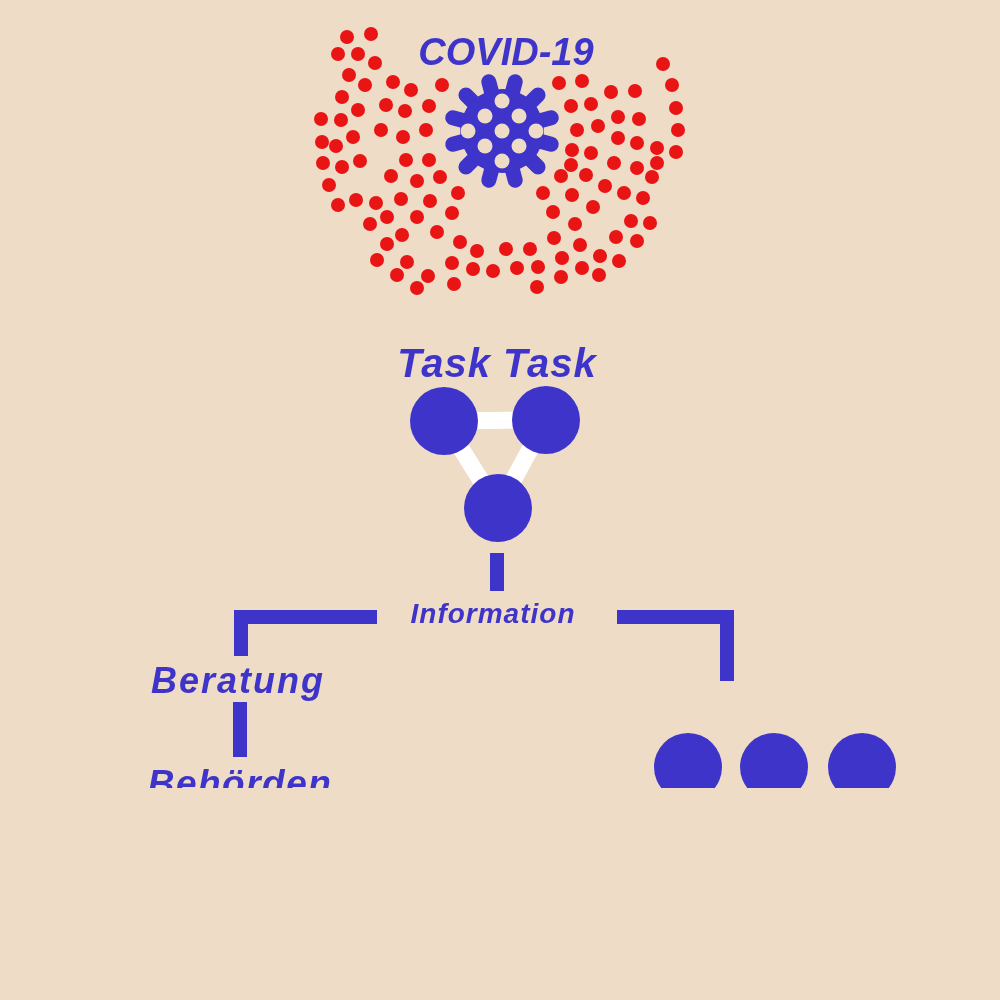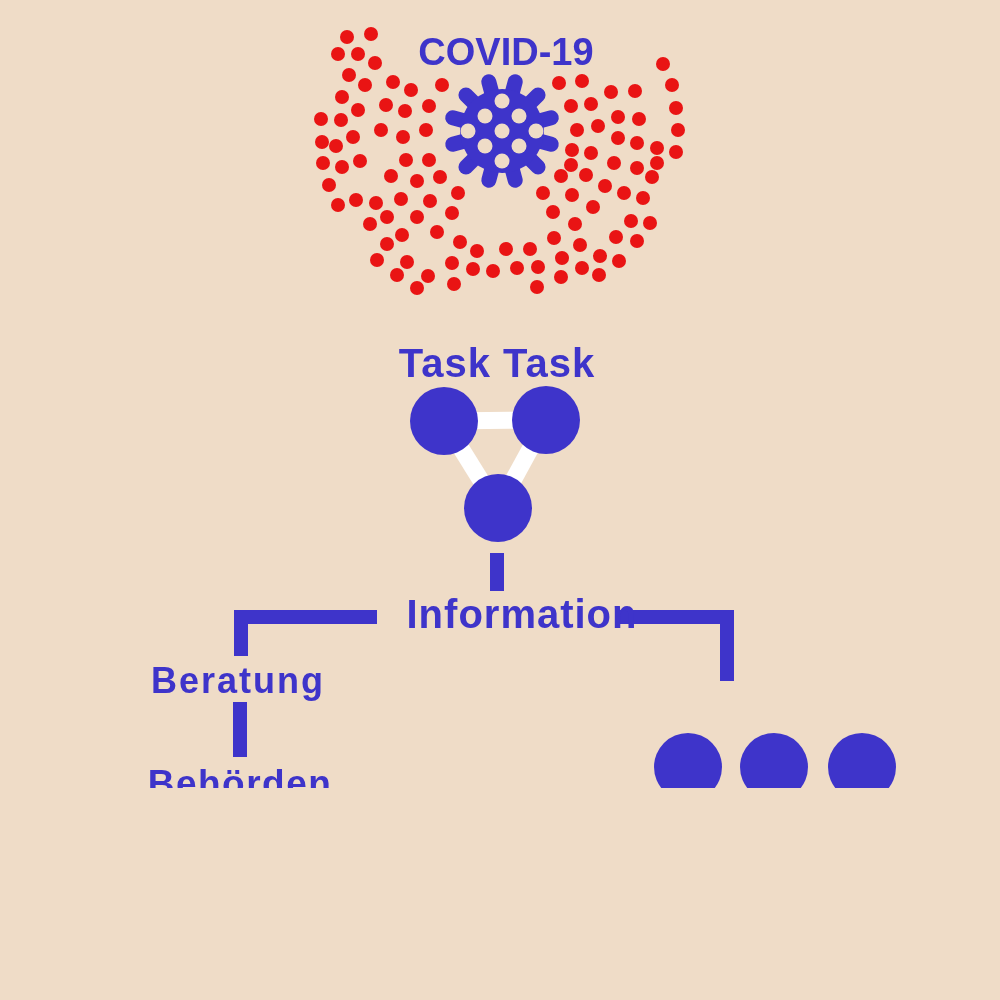--- a/index.html
+++ b/index.html
@@ -11,35 +11,36 @@
   html,body{margin:0;padding:0;}
   body{
     background:var(--bg);
     font-family:"Liberation Sans", sans-serif;
   }
   .canvas{
     position:relative;
     width:1000px;height:788px;
     background:var(--bg);
     overflow:hidden;
+    font-style:italic;
   }
   .canvas svg{position:absolute;left:0;top:0;}
   .label{
     position:absolute;
     transform:translate(-50%,-50%);
     color:var(--blue);
     font-weight:700;
     white-space:nowrap;
     line-height:1;
     user-select:none;
   }
   .lbl-title       {left:506px;top:52px; font-size:38px;}
   .lbl-stf1        {left:497px;top:326px;font-size:40px;letter-spacing:1px;}
   .lbl-stf2        {left:497px;top:363px;font-size:40px;letter-spacing:1px;}
-  .lbl-information {left:493px;top:614px;font-size:40px;letter-spacing:1px;margin-left:29px;}
+  .lbl-information {left:493px;top:614px;font-size:28px;letter-spacing:1px;}
   .lbl-beratung    {left:238px;top:681px;font-size:36px;letter-spacing:2px;}
   .lbl-behoerden   {left:240px;top:783px;font-size:37px;letter-spacing:1.5px;}
   .lbl-bevoelkerung{left:731px;top:706px;font-size:37px;}
 </style>
 </head>
 <body>
 
 <div class="canvas">
 
   <svg width="1000" height="1000" viewBox="0 0 1000 1000">

